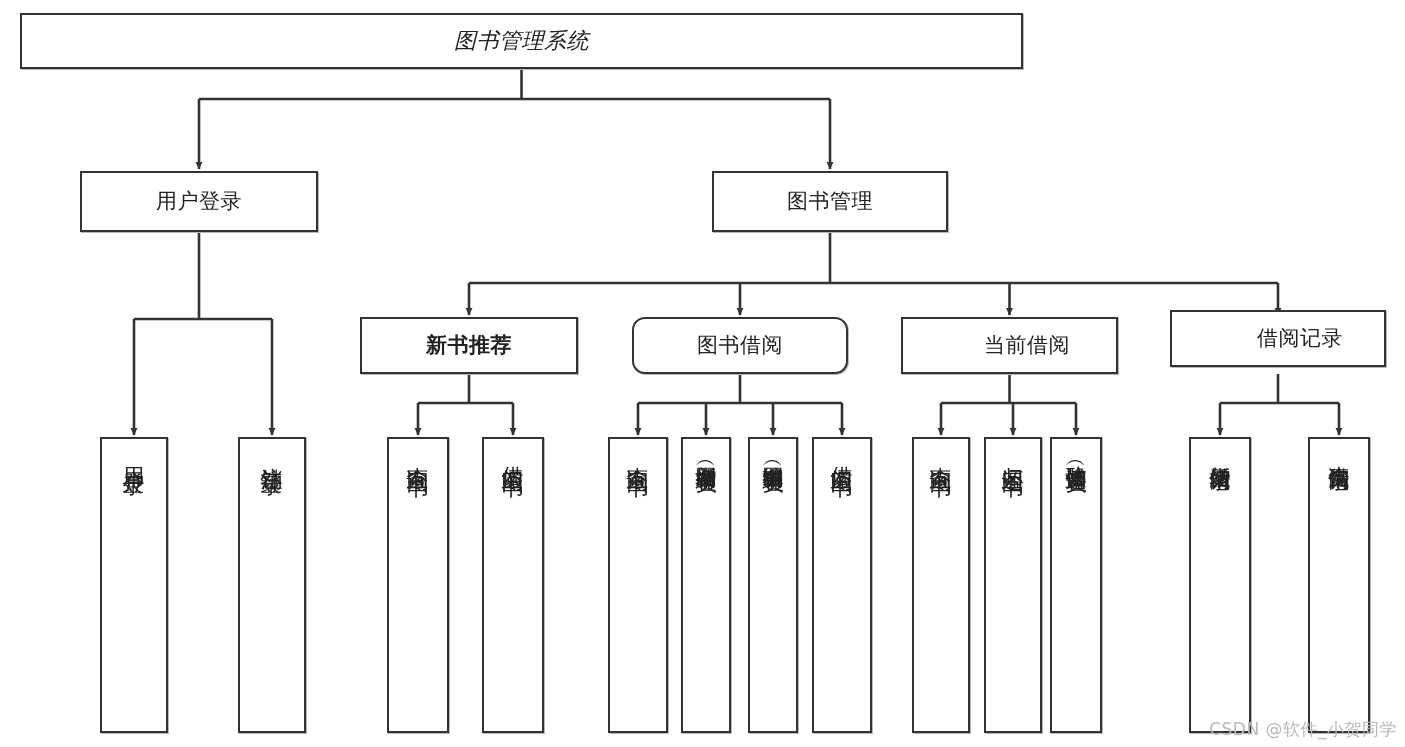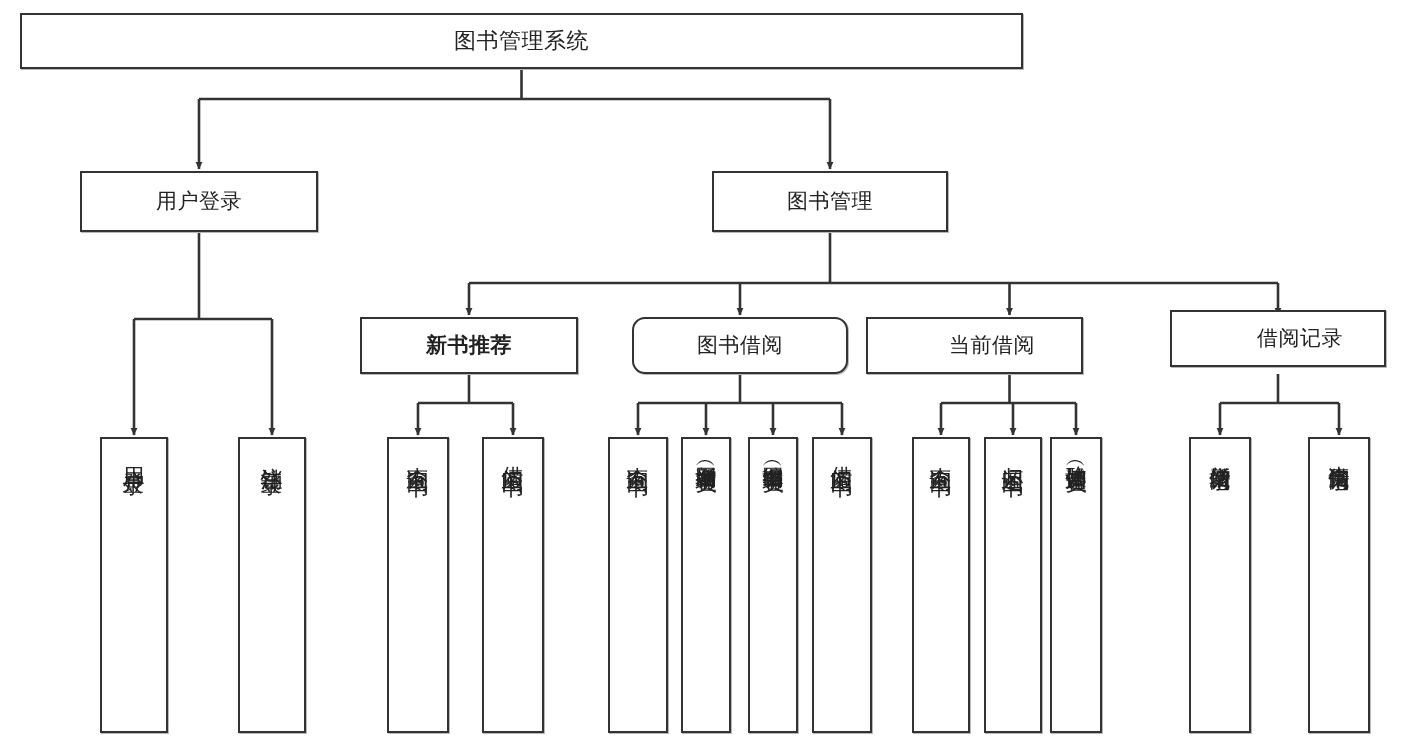--- a/index.html
+++ b/index.html
@@ -123,36 +123,36 @@
         <path d="M 1013 403 L 1013 435" marker-end="url(#arrowhead)"></path>
         <path d="M 1076 403 L 1076 435" marker-end="url(#arrowhead)"></path>
         <path d="M 1278 374 L 1278 403"></path>
         <path d="M 1220 403 L 1339 403"></path>
         <path d="M 1220 403 L 1220 435" marker-end="url(#arrowhead)"></path>
         <path d="M 1339 403 L 1339 435" marker-end="url(#arrowhead)"></path>
       </g>
   </svg>
 
   <div id="node-layer">
-      <div class="node horiz root tall-text" style="left: 20px; top: 13px; width: 1003px; height: 56px;">
+      <div class="node horiz root tall-text" style="left: 20px; top: 13px; width: 1003px; height: 56px; font-style: italic;">
         <span class="node-label">图书管理系统</span>
       </div>
       <div class="node horiz" style="left: 80px; top: 171px; width: 238px; height: 61px;">
         <span class="node-label">用户登录</span>
       </div>
       <div class="node horiz" style="left: 712px; top: 171px; width: 236px; height: 61px;">
         <span class="node-label">图书管理</span>
       </div>
       <div class="node horiz" style="left: 360px; top: 317px; width: 218px; height: 57px; font-weight: bold;">
         <span class="node-label">新书推荐</span>
       </div>
       <div class="node horiz" style="left: 632px; top: 317px; width: 216px; height: 57px; border-radius: 13px;">
         <span class="node-label">图书借阅</span>
       </div>
-      <div class="node horiz" style="left: 866px; top: 317px; width: 217px; height: 57px; padding-left: 35px;">
+      <div class="node horiz" style="left: 901px; top: 317px; width: 217px; height: 57px; padding-left: 35px;">
         <span class="node-label">当前借阅</span>
       </div>
       <div class="node horiz" style="left: 1170px; top: 310px; width: 216px; height: 57px; padding-left: 44px;">
         <span class="node-label">借阅记录</span>
       </div>
       <div class="node vert" style="left: 100px; top: 437px; width: 68px; height: 296px;">
         <span class="node-label">用户登录</span>
       </div>
       <div class="node vert" style="left: 238px; top: 437px; width: 68px; height: 296px;">
         <span class="node-label">注销登录</span>
@@ -185,13 +185,14 @@
         <span class="node-label">确认归还（管理员）</span>
       </div>
       <div class="node vert tall-text" style="left: 1189px; top: 437px; width: 62px; height: 296px;">
         <span class="node-label">新增借阅记录</span>
       </div>
       <div class="node vert tall-text" style="left: 1308px; top: 437px; width: 62px; height: 296px;">
         <span class="node-label">查询借阅记录</span>
       </div>
     </div>
 
+  <div class="watermark">CSDN @软件_小贺同学</div>
 </div>
 
 </body></html>

